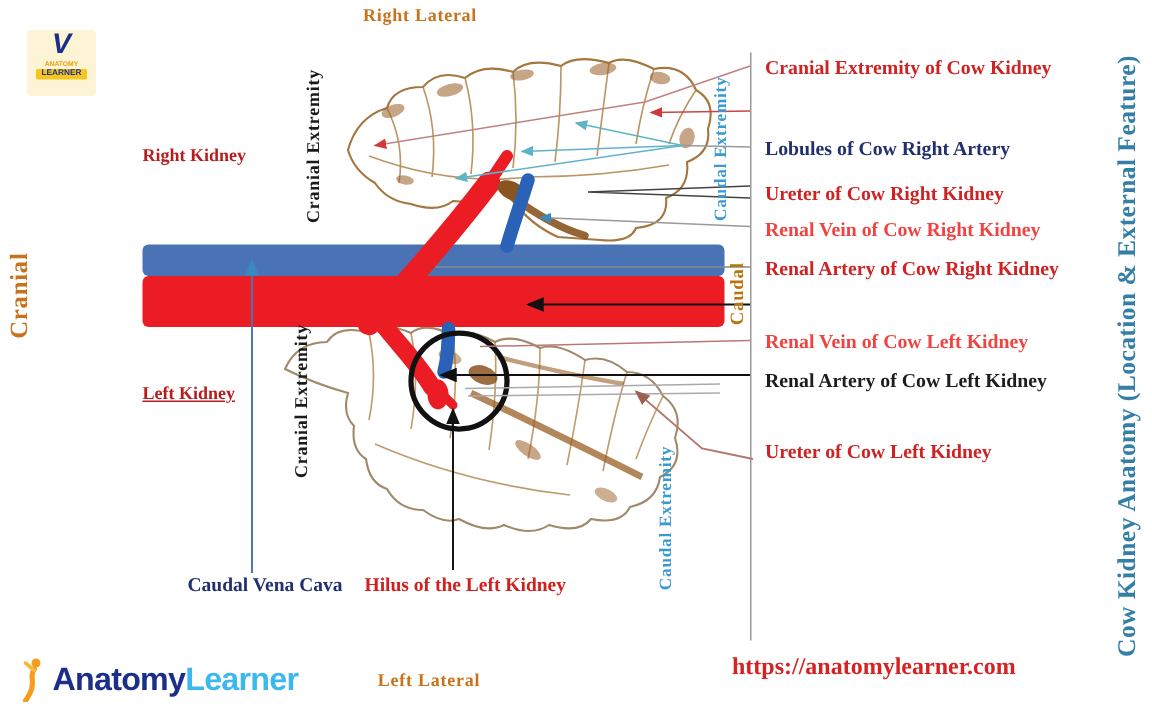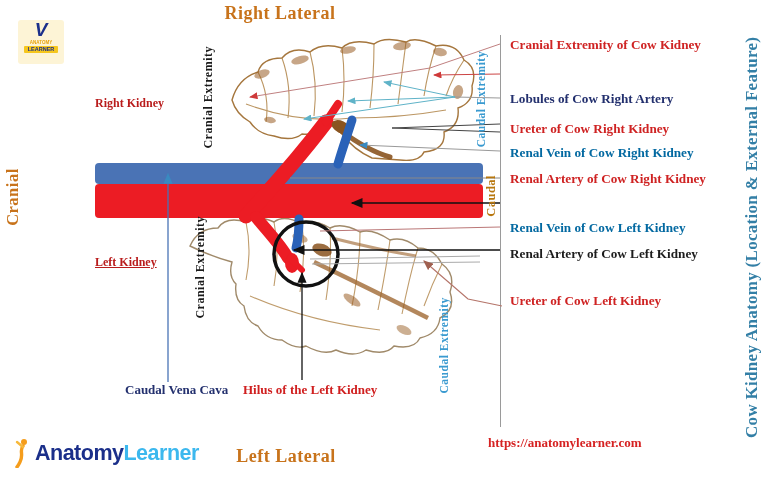--- a/index.html
+++ b/index.html
@@ -3,34 +3,34 @@
 <meta charset="utf-8">
 <style>
   html,body{margin:0;padding:0;background:#fff;}
   #stage{
     position:relative;width:768px;height:477px;background:#ffffff;
     overflow:hidden;font-family:"Liberation Serif",serif;
   }
   #figure-svg{position:absolute;left:0;top:0;}
   .txt{position:absolute;white-space:nowrap;font-weight:bold;line-height:1.1;}
   .vert{transform:rotate(-90deg);transform-origin:50% 50%;text-align:center;}
-  .title-orange{color:#c8731b;font-size:18px;letter-spacing:.5px;}
+  .title-orange{color:#c8731b;font-size:12px;letter-spacing:.5px;}
   .black-lbl{color:#b91c1c;font-size:12px;}
   .vert-black{color:#1a1a1a;font-size:12px;letter-spacing:.5px;}
   .vert-blue{color:#3a9ad0;font-size:11.5px;letter-spacing:.5px;}
   .vert-gold{color:#b8770e;font-size:12.5px;letter-spacing:.5px;}
   .navy-lbl{color:#23306e;font-size:13px;}
   .red-lbl{color:#d02020;font-size:13px;}
   .ann{position:absolute;left:510px;font-weight:bold;font-size:13.2px;white-space:nowrap;}
   .ann.red{color:#cf2323;}
   .ann.navy{color:#23306e;}
-  .ann.blue{color:#0369a1;text-align:right;}
+  .ann.blue{color:#ef4444;text-align:right;}
   .ann.black{color:#1d1d1d;}
   #right-title{color:#337fa6;font-size:17px;width:474px;left:515px;top:228px;letter-spacing:.3px;}
-  #url-text{color:#d62222;font-size:13px;left:488px;top:436px;}
+  #url-text{color:#d62222;font-size:16px;left:488px;top:436px;}
   #brand{position:absolute;left:13px;top:438px;display:flex;align-items:center;
          font-family:"Liberation Sans",sans-serif;font-weight:bold;font-size:21.5px;letter-spacing:-0.5px;}
   #brand .w1{color:#1b2f8a;}
   #brand .w2{color:#3cb8ee;}
   #corner-logo{position:absolute;left:18px;top:20px;width:46px;height:44px;background:#fdf4d6;
                border-radius:3px;text-align:center;font-family:"Liberation Sans",sans-serif;}
   #corner-logo .mark{color:#1b2f8a;font-size:19px;font-weight:bold;line-height:20px;font-style:italic;}
   #corner-logo .l1{color:#e8a20c;font-size:4.5px;font-weight:bold;line-height:5px;}
   #corner-logo .l2{color:#1b2f8a;background:#f5c61e;font-size:5.5px;font-weight:bold;
                    line-height:7px;margin:1px 6px 0 6px;border-radius:1px;}

